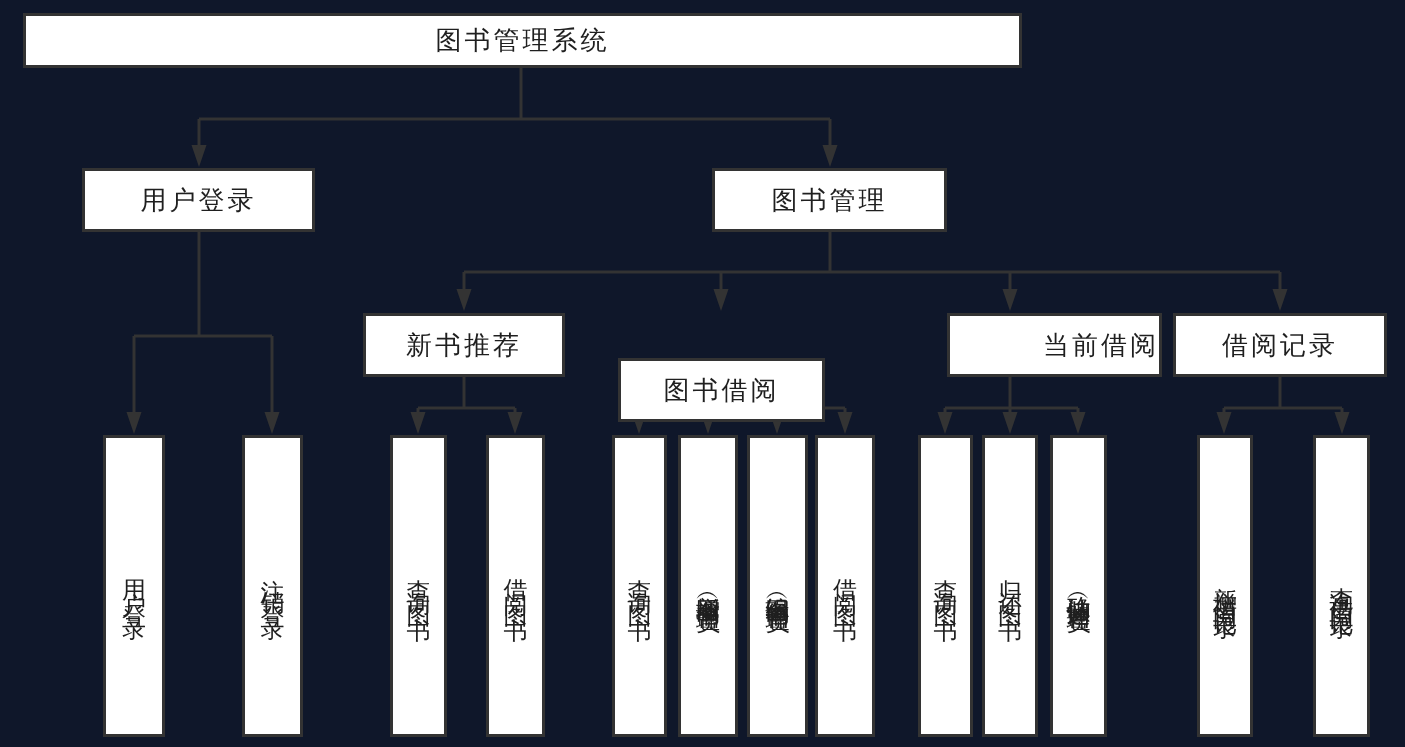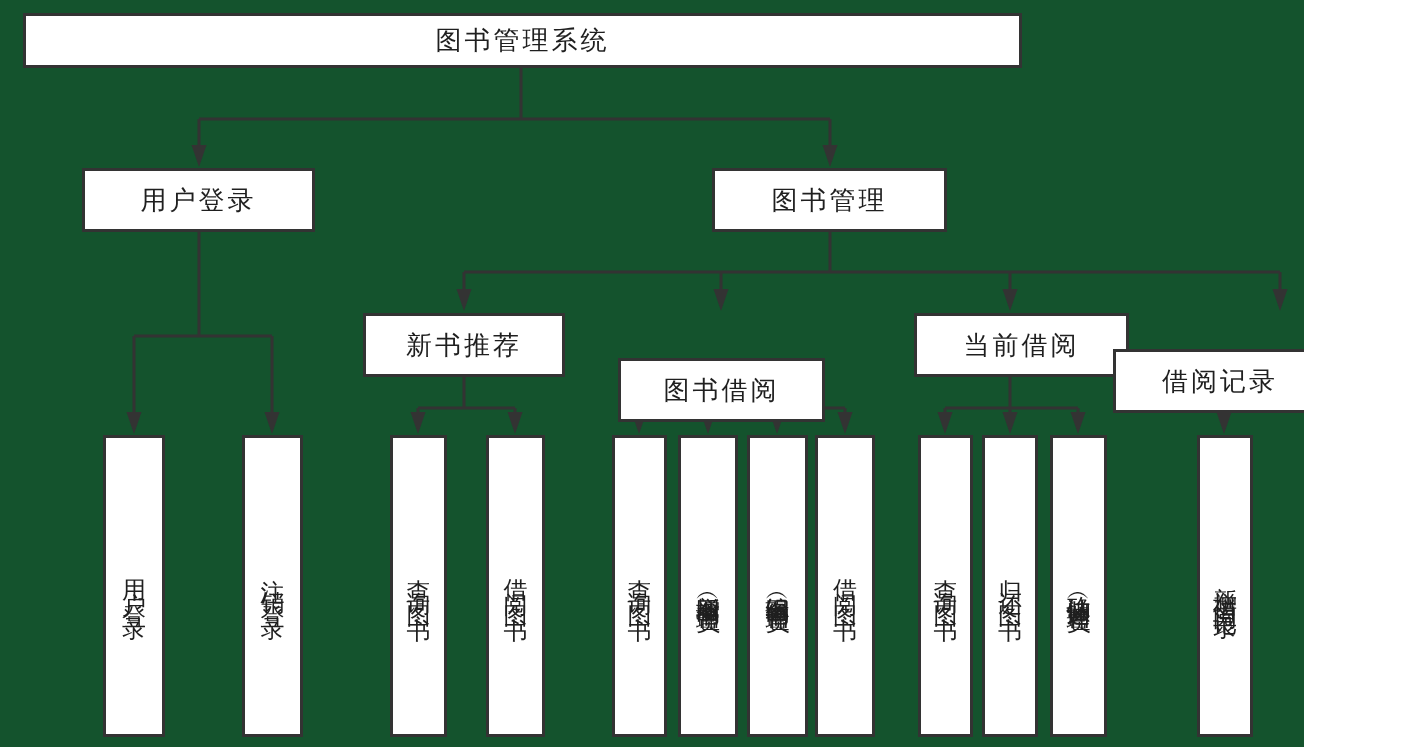--- a/index.html
+++ b/index.html
@@ -1,22 +1,22 @@
 <!DOCTYPE html>
 <html><head>
 <meta charset="utf-8">
 <style>
   * { box-sizing: border-box; }
   html, body { margin: 0; padding: 0; background: #ffffff; }
   body { font-family: "Liberation Sans", sans-serif; }
   .canvas {
     position: relative;
-    width: 1304px;
+    width: 1405px;
     height: 747px;
-    background: #14532d;
+    background: #0f172a;
     overflow: hidden;
     padding-left: 21px;
   }
   .connectors { position: absolute; left: 0; top: 0; width: 1405px; height: 747px; }
   .node {
     position: absolute;
     background: #ffffff;
     border: 3px solid #333333;
     display: flex;
     align-items: center;
@@ -115,24 +115,24 @@
   <div class="node" style="left:712px; top:168px; width:235px; height:64px;">
     <span class="hlabel">图书管理</span>
   </div>
 
   <div class="node" style="left:363px; top:313px; width:202px; height:64px;">
     <span class="hlabel">新书推荐</span>
   </div>
   <div class="node" style="left:618px; top:313px; width:207px; height:64px;margin-top:45px;">
     <span class="hlabel">图书借阅</span>
   </div>
-  <div class="node" style="left:914px; top:313px; width:215px; height:64px;">
+  <div class="node" style="left:947px; top:313px; width:215px; height:64px;justify-content:flex-end;">
     <span class="hlabel">当前借阅</span>
   </div>
-  <div class="node" style="left:1113px; top:313px; width:214px; height:64px;margin-top:36px;">
+  <div class="node" style="left:1173px; top:313px; width:214px; height:64px;">
     <span class="hlabel">借阅记录</span>
   </div>
 
   <div class="node vbox" style="left:103px; width:62px;">
     <span class="vlabel ls-wide">用户登录</span>
   </div>
   <div class="node vbox" style="left:242px; width:61px;">
     <span class="vlabel ls-wide">注销登录</span>
   </div>
 

